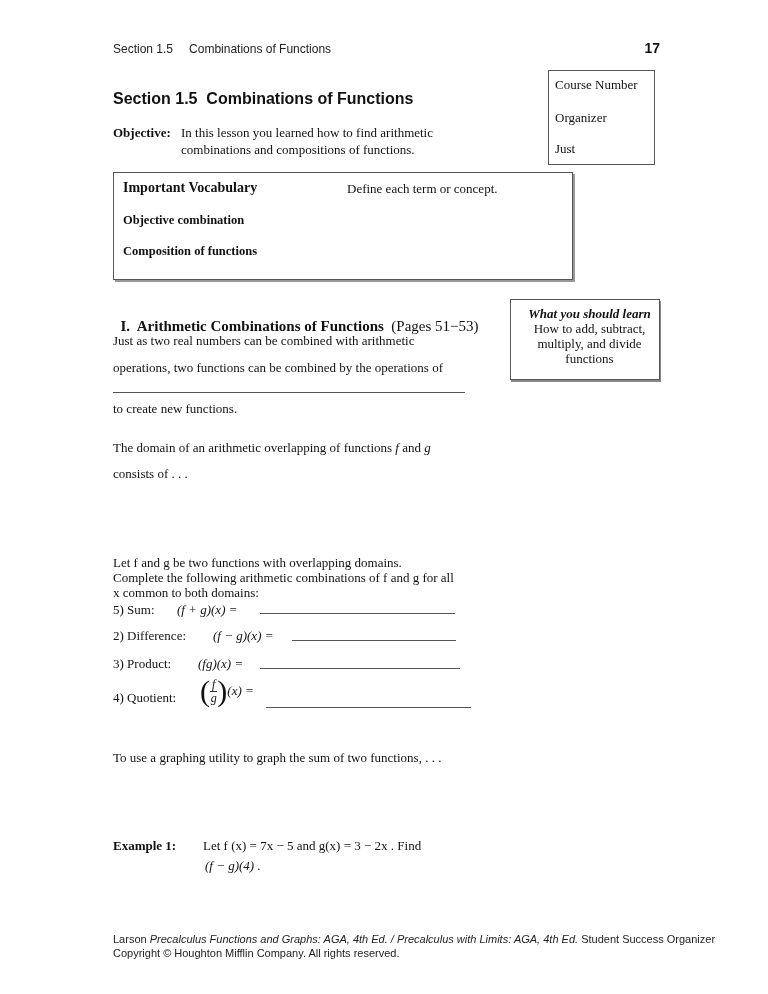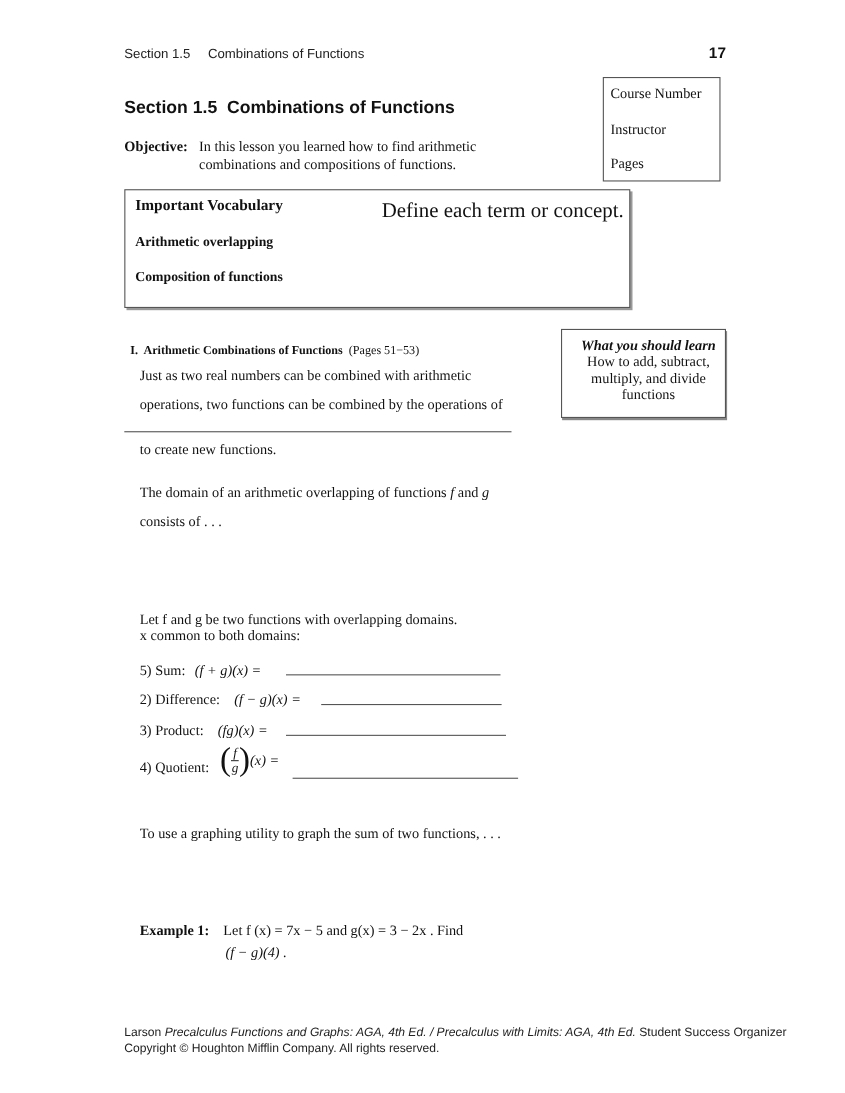--- a/index.html
+++ b/index.html
@@ -16,28 +16,28 @@
     .course-box div { position: absolute; left: 6px; font-size: 13px; }
 
     .section-title { left: 113px; top: 90px; font-size: 16px; font-weight: bold; }
 
     .objective { left: 113px; top: 124px; font-size: 13px; line-height: 17px; }
     .objective .lbl { font-weight: bold; position: absolute; left: 0; top: 0; }
     .objective .txt { position: absolute; left: 68px; top: 0; width: 320px; }
 
     .vocab-box { left: 113px; top: 172px; width: 460px; height: 108px; border: 1px solid #555; box-shadow: 2px 2px 0 #999; box-sizing: border-box; }
     .vocab-box .heading { position: absolute; left: 9px; top: 7px; font-size: 14px; font-weight: bold; }
-    .vocab-box .instr { position: absolute; left: 233px; top: 8px; font-size: 19px; }
+    .vocab-box .instr { position: absolute; left: 233px; top: 8px; font-size: 13px; }
     .vocab-box .term { position: absolute; left: 9px; font-size: 12.5px; font-weight: bold; }
 
     .learn-box { left: 510px; top: 299px; width: 150px; height: 81px; border: 1px solid #555; box-shadow: 1px 2px 0 #888; box-sizing: border-box; padding: 6px 0 0 9px; font-size: 13px; line-height: 15px; text-align: center; }
     .learn-box .t { font-weight: bold; font-style: italic; }
 
-    .p { left: 127px; font-size: 13px; }
-    .heading1 { left: 113px; top: 301px; font-size: 11px; }
+    .p { left: 113px; font-size: 13px; }
+    .heading1 { left: 113px; top: 301px; font-size: 15px; }
     .heading1 b { font-weight: bold; }
 
     .blank { position: absolute; height: 0; border-top: 1px solid #555; }
 
     .formula { font-style: italic; }
     .q-frac { display: inline-block; vertical-align: middle; text-align: center; font-style: italic; font-size: 12px; line-height: 13px; }
     .q-frac .num { display: block; border-bottom: 1px solid #333; padding: 0 2px; }
     .paren { font-size: 30px; font-weight: 100; vertical-align: middle; line-height: 30px; font-style: normal; }
 
     .footer { left: 113px; top: 932px; font-size: 11px; line-height: 14px; color: #222; }
@@ -46,35 +46,35 @@
 </head>
 <body>
 
 <div class="abs running-head sans">
   <span>Section 1.5</span><span class="sp"></span><span>Combinations of Functions</span>
 </div>
 <div class="abs page-num sans">17</div>
 
 <div class="abs course-box serif">
   <div style="top:6px">Course Number</div>
-  <div style="top:39px">Instructor</div>
-  <div style="top:70px">Pages</div>
+  <div style="top:39px">Organizer</div>
+  <div style="top:70px">Just</div>
 </div>
 
 <div class="abs section-title sans" style="white-space:pre">Section 1.5  Combinations of Functions</div>
 
 <div class="abs objective serif" style="width:420px;height:34px">
   <span class="lbl">Objective:</span>
   <span class="txt">In this lesson you learned how to find arithmetic combinations and compositions of functions.</span>
 </div>
 
 <div class="abs vocab-box serif">
   <div class="heading">Important Vocabulary</div>
   <div class="instr">Define each term or concept.</div>
-  <div class="term" style="top:40px">Arithmetic overlapping</div>
+  <div class="term" style="top:40px">Objective combination</div>
   <div class="term" style="top:71px">Composition of functions</div>
 </div>
 
 <div class="abs heading1 serif" style="white-space:pre">
   <b>I.  Arithmetic Combinations of Functions</b>  <span>(Pages 51−53)</span>
 </div>
 
 <div class="abs learn-box serif">
   <div class="t">What you should learn</div>
   <div>How to add, subtract,</div>
@@ -87,20 +87,21 @@
 <div class="blank" style="left:113px; top:392px; width:352px"></div>
 <div class="abs p serif" style="top:401px">to create new functions.</div>
 
 <div class="abs p serif" style="top:440px">
   <span>The domain of an arithmetic overlapping of functions </span><i>f</i><span> and </span><i>g</i>
 </div>
 <div class="abs p serif" style="top:466px">consists of . . .</div>
 
 <div class="abs p serif" style="top:555px; line-height:15px">
   <div>Let f and g be two functions with overlapping domains.</div>
+  <div>Complete the following arithmetic combinations of f and g for all</div>
   <div>x common to both domains:</div>
 </div>
 
 <div class="abs p serif" style="top:602px">5)  Sum:</div>
 <div class="abs p serif formula" style="top:602px; left:177px">(f + g)(x) =</div>
 <div class="blank" style="left:260px; top:613px; width:195px"></div>
 
 <div class="abs p serif" style="top:628px">2)  Difference:</div>
 <div class="abs p serif formula" style="top:628px; left:213px">(f − g)(x) =</div>
 <div class="blank" style="left:292px; top:640px; width:164px"></div>

